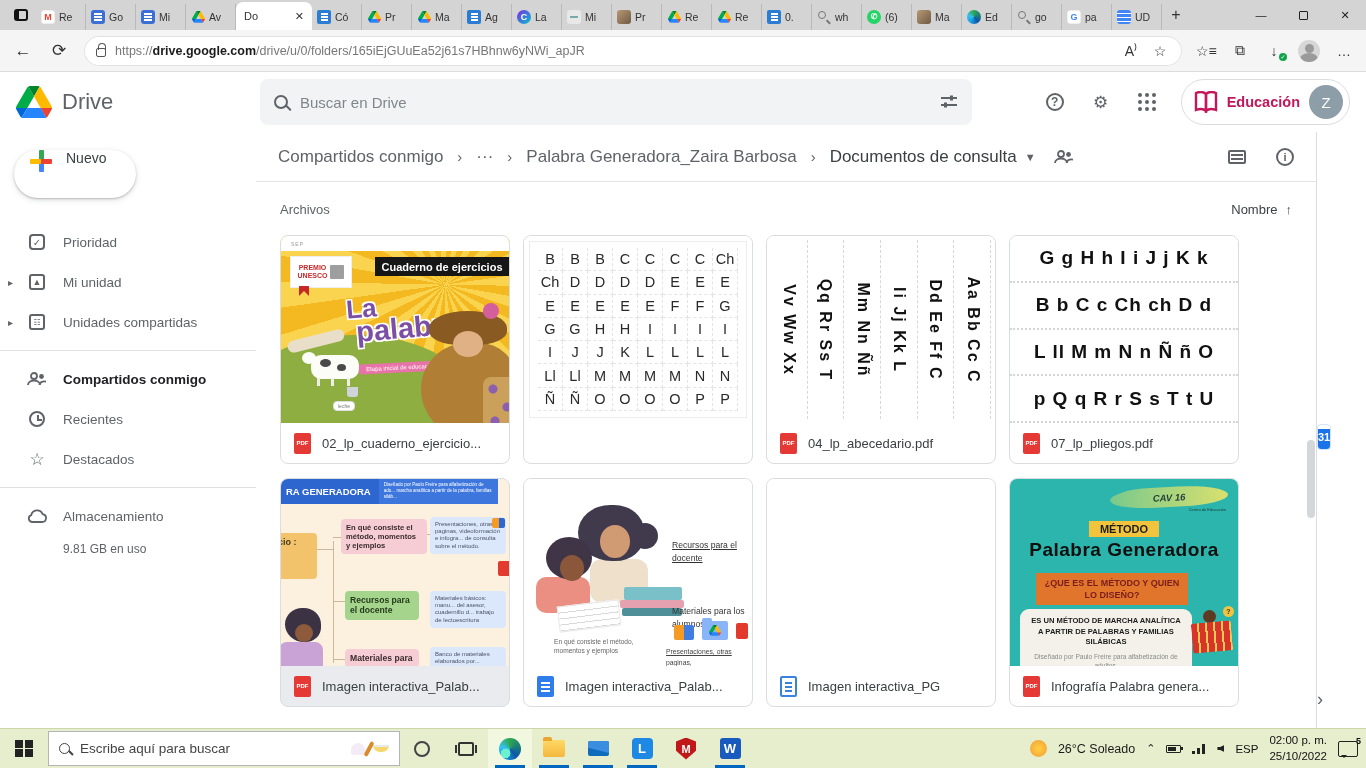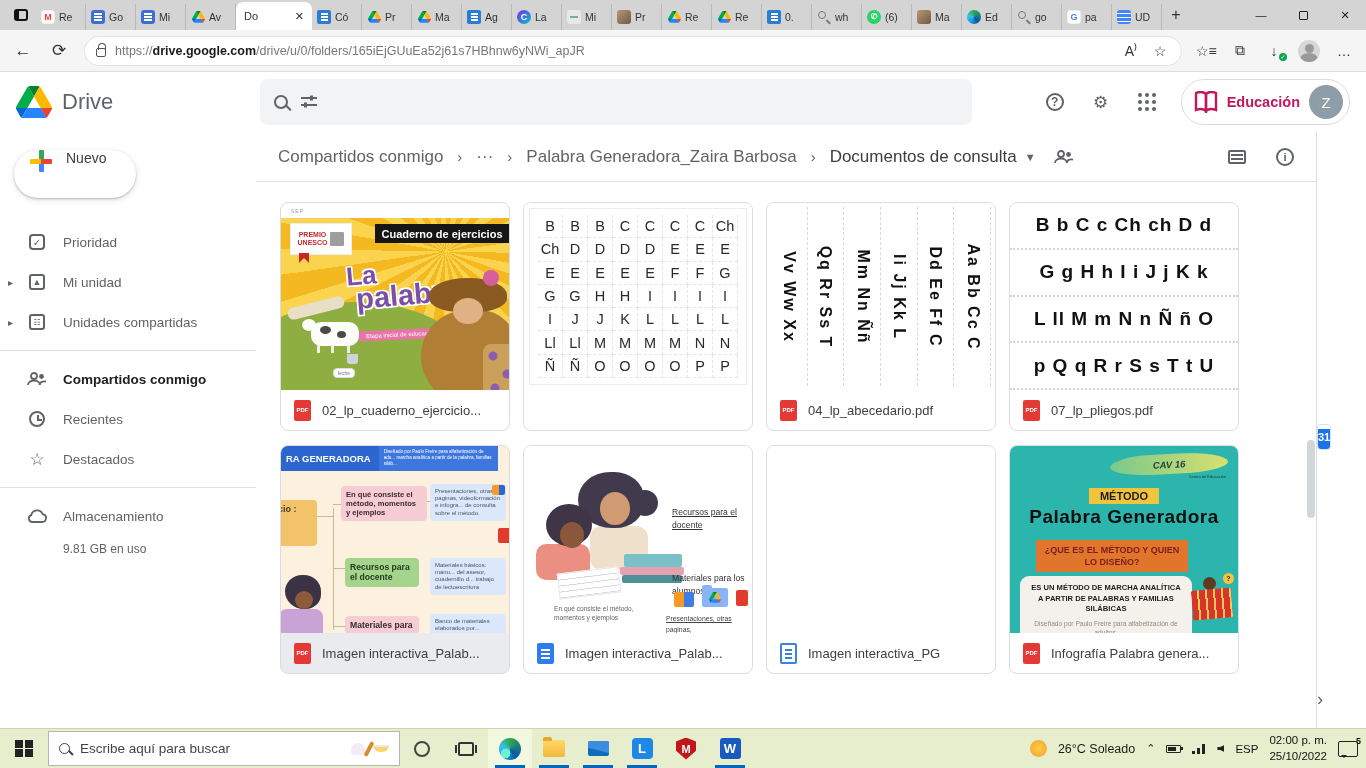--- a/index.html
+++ b/index.html
@@ -567,20 +567,21 @@
 <path fill="#ea4335" d="M73.55 76.8c1.35-.8 2.5-1.9 3.3-3.3l1.6-2.75L86.1 57.5c.8-1.4 1.2-2.95 1.2-4.5H59.8l5.85 11.5z"></path>
 <path fill="#00832d" d="m43.65 25 13.75-23.8c-1.35-.8-2.9-1.2-4.5-1.2H34.4c-1.6 0-3.15.45-4.5 1.2z"></path>
 <path fill="#2684fc" d="M59.8 53H27.5L13.75 76.8c1.35.8 2.9 1.2 4.5 1.2h50.8c1.6 0 3.15-.45 4.5-1.2z"></path>
 <path fill="#ffba00" d="m73.4 26.5-12.7-22c-.8-1.4-1.95-2.5-3.3-3.3L43.65 25 59.8 53h27.5c0-1.55-.4-3.1-1.2-4.5z"></path>
           </svg>
         </span>
       <span class="nm">Drive</span>
     </div>
     <div class="dsearch">
       <div class="mag"></div>
+      <input placeholder="Buscar en Drive" style="">
       <svg width="18" height="18" viewBox="0 0 18 18">
           <g stroke="#5f6368" stroke-width="2" fill="none">
             <line x1="1" y1="5" x2="17" y2="5"></line>
             <line x1="1" y1="12" x2="17" y2="12"></line>
           </g>
           <rect x="10" y="2.5" width="3" height="5" fill="#5f6368"></rect>
           <rect x="4" y="9.5" width="3" height="5" fill="#5f6368"></rect>
         </svg>
     </div>
     <div class="hicons">
@@ -702,20 +703,27 @@
               <circle cx="14.5" cy="4.5" r="2.4" fill="#5f6368"></circle>
               <path d="M12.5 13c.3-2.6 2.4-4 6.5-3.4" fill="none" stroke="#5f6368" stroke-width="1.8"></path>
             </svg>
           </span>
           <div class="crumb-actions">
             <div class="lview"></div>
             <div class="infoc">i</div>
           </div>
         </div>
       <div class="content">
+        <div class="fhead">
+          <span>Archivos</span>
+          <span class="sort">
+            <span>Nombre</span>
+            <span>↑</span>
+          </span>
+        </div>
         <div class="grid" id="filegrid">
             <div class="card">
               <div class="thumb t-cu">
                 <div class="cu-top">SEP</div>
                 <div class="cu-banner">Cuaderno de ejercicios</div>
                 <div class="cu-award">
                   <div class="tx">PREMIO<br>UNESCO</div>
                   <span class="un"></span>
                 </div>
                 <div class="cu-hill"></div>
@@ -836,22 +844,22 @@
                 </div>
               </div>
               <div class="cfoot">
                 <span class="fi fi-pdf">PDF</span>
                 <span>04_lp_abecedario.pdf</span>
               </div>
             </div>
             <div class="card">
               <div class="thumb">
                 <div class="t-lrows">
+                  <div class="row">G g  H h  I i  J j  K k</div>
                   <div class="row">B b  C c  Ch ch  D d</div>
-                  <div class="row">G g  H h  I i  J j  K k</div>
                   <div class="row">L ll  M m  N n  Ñ ñ  O</div>
                   <div class="row">p  Q q  R r  S s  T t  U</div>
                 </div>
               </div>
               <div class="cfoot">
                 <span class="fi fi-pdf">PDF</span>
                 <span>07_lp_pliegos.pdf</span>
               </div>
             </div>
             <div class="card sel">

